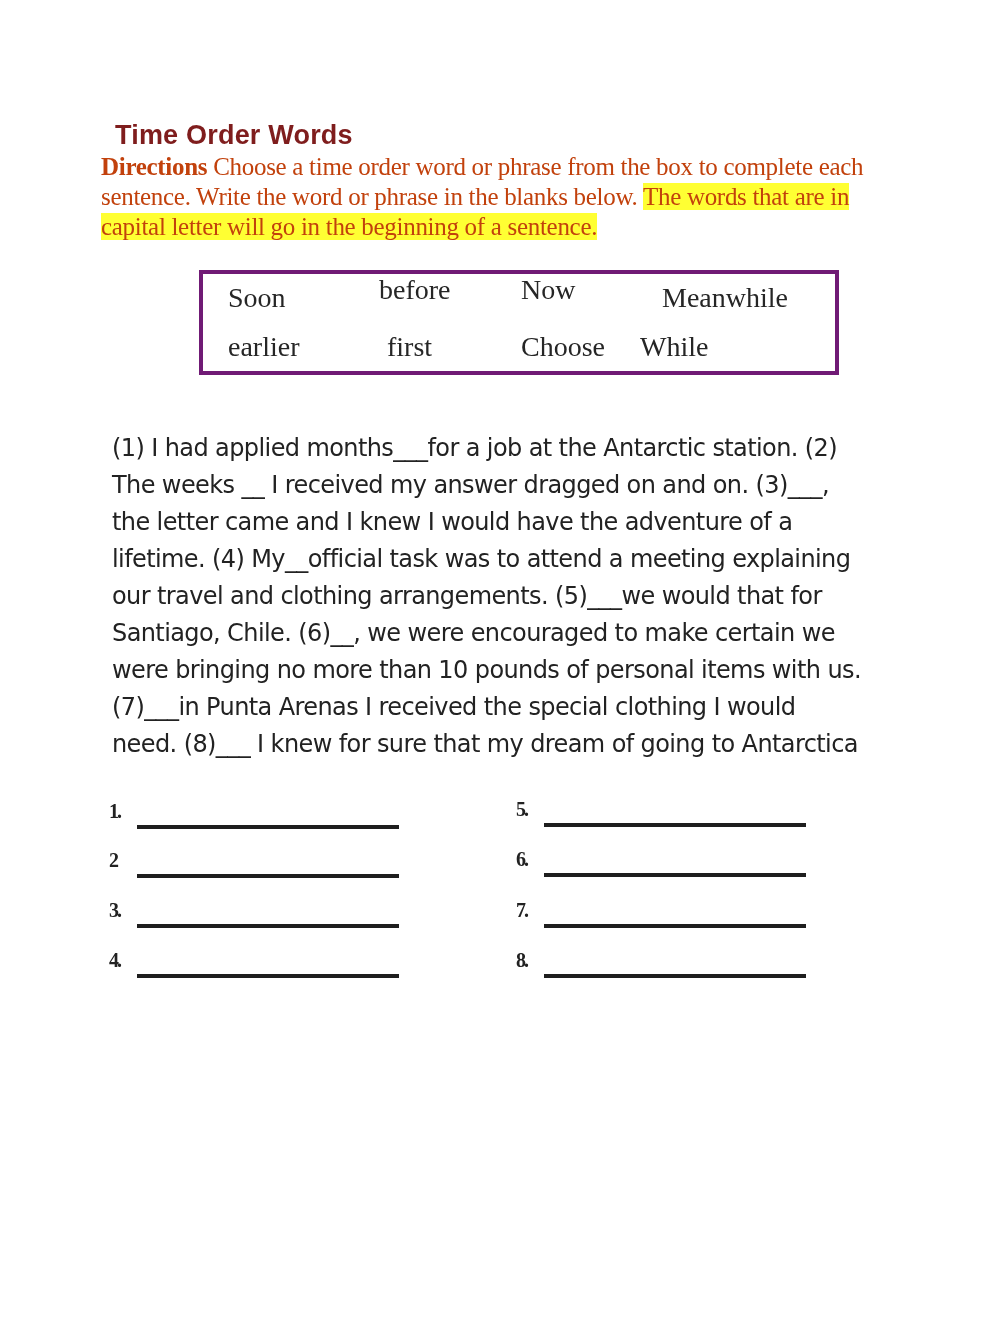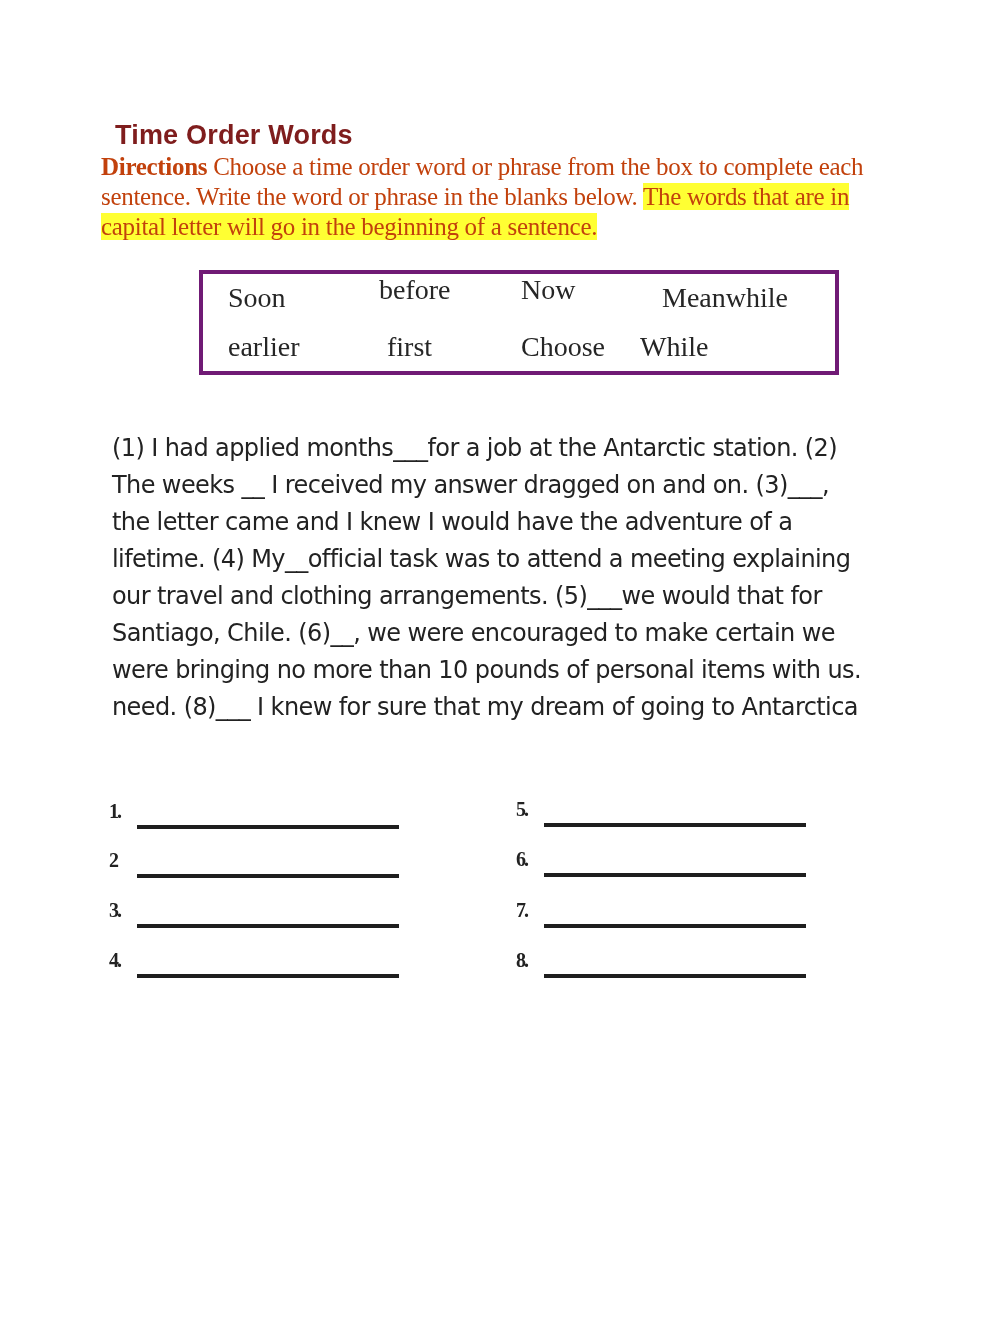--- a/index.html
+++ b/index.html
@@ -64,20 +64,21 @@
 </div>
 
 <div class="passage">
   <span class="line"><span>(1) I had applied months</span><span>___</span><span>for a job at the Antarctic station. (2)</span></span>
   <span class="line"><span>The  weeks </span><span>__</span><span> I received my answer dragged on and  on. (3)</span><span>___</span><span>,</span></span>
   <span class="line"><span>the letter came and I knew I would have the adventure of a</span></span>
   <span class="line"><span>lifetime.  (4) My</span><span>__</span><span>official task was to attend a meeting explaining</span></span>
   <span class="line"><span>our travel and clothing  arrangements. (5)</span><span>___</span><span>we would that for</span></span>
   <span class="line"><span>Santiago, Chile. (6)</span><span>__</span><span>, we were encouraged to make certain we</span></span>
   <span class="line"><span>were bringing no more than 10 pounds of personal items with us.</span></span>
+  <span class="line"><span>(7)</span><span>___</span><span>in Punta Arenas I received the special clothing I would</span></span>
   <span class="line"><span>need. (8)</span><span>___</span><span> I knew for sure that my dream of going to Antarctica</span></span>
 </div>
 
 <div class="answer" style="left:109px; top:800px; width:300px;">
   <span class="answer-num">1.</span>
   <input class="answer-line" type="text" value="" style="">
 </div>
 <div class="answer" style="left:109px; top:849px; width:300px;">
   <span class="answer-num">2</span>
   <input class="answer-line" type="text" value="" style="">

